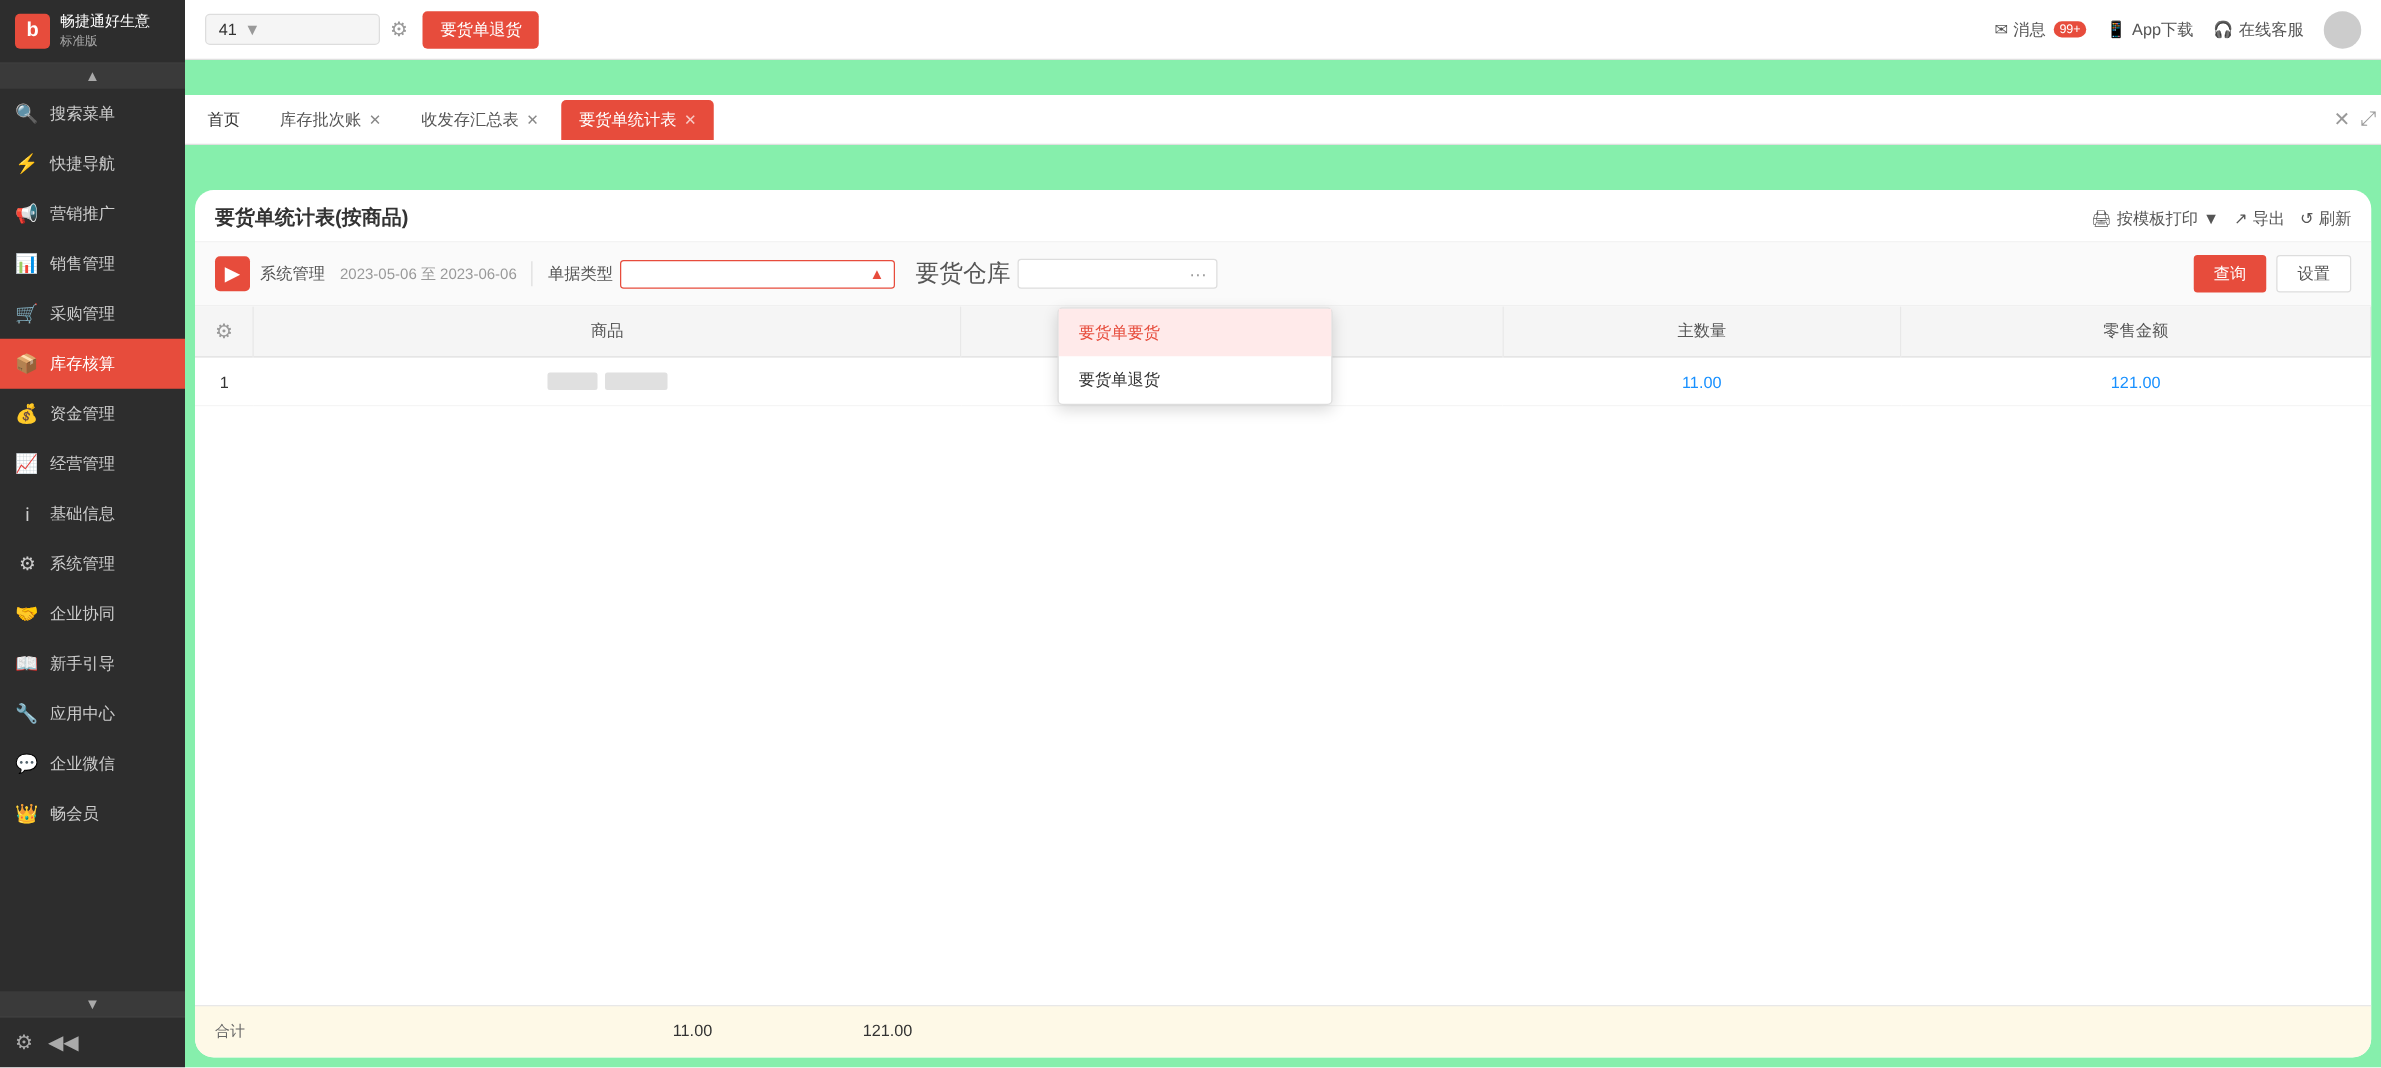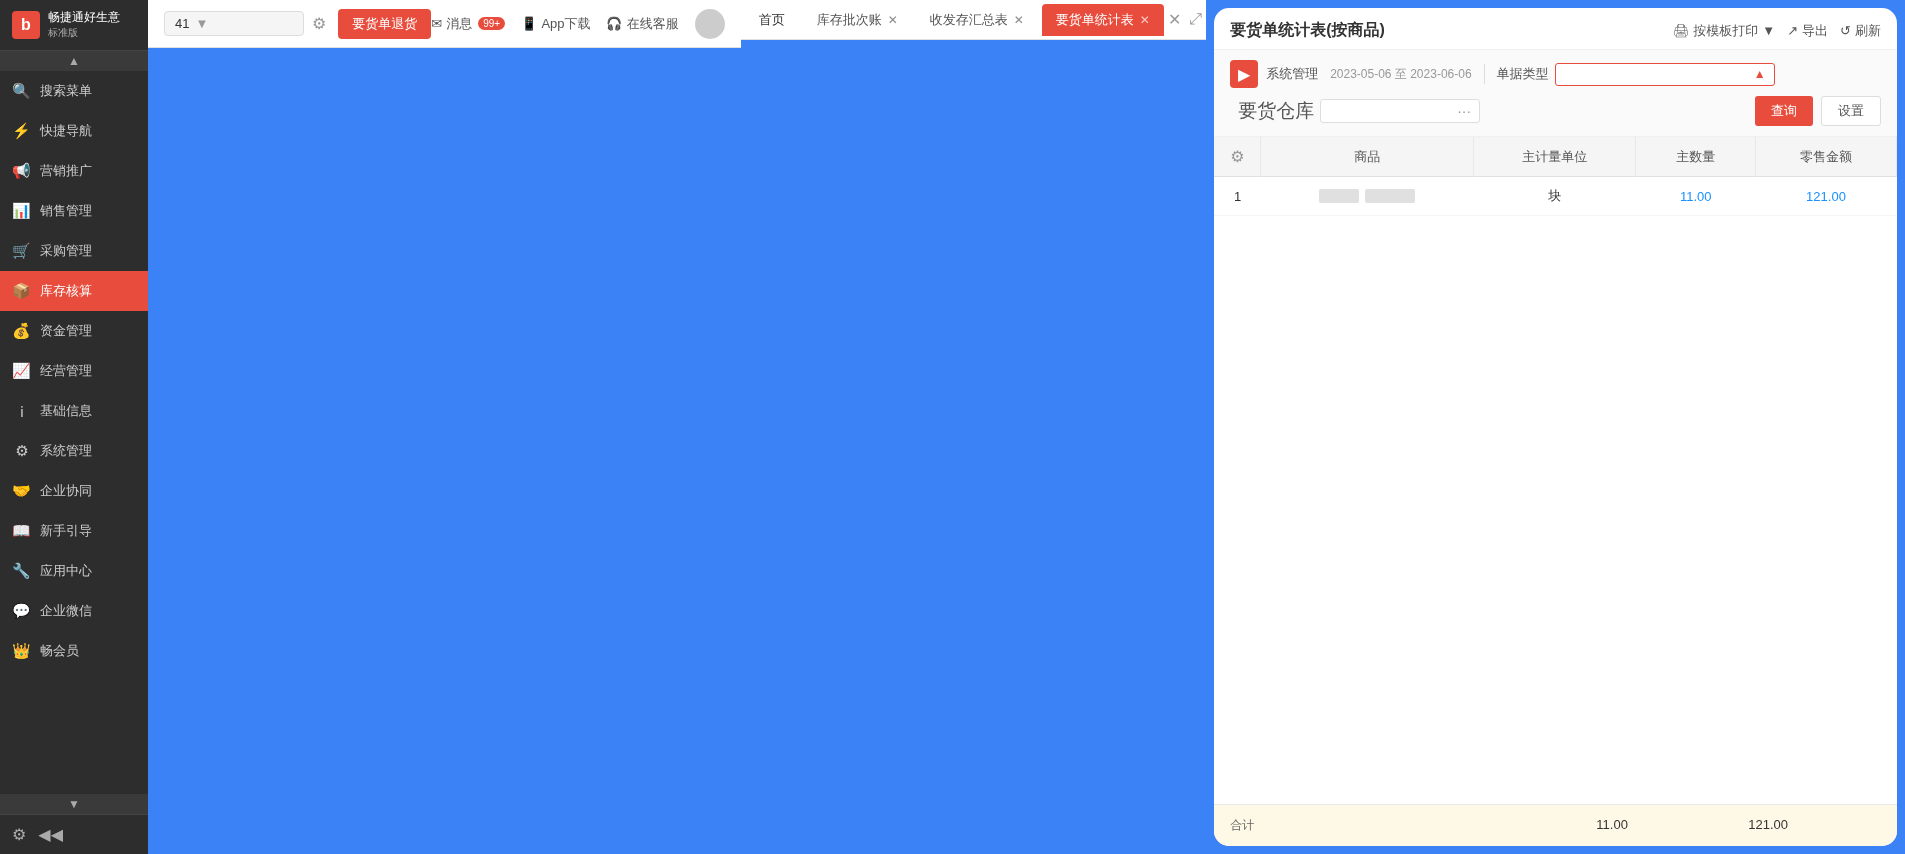--- a/index.html
+++ b/index.html
@@ -79,23 +79,24 @@
       color: #aaa;
       cursor: pointer;
       height: 20px;
       font-size: 12px;
     }
 
     
     .main-area {
       flex: 1;
       display: flex;
-      flex-direction: row;
-      background: #3b82f6;
+      flex-direction: column;
+      background: #86efac;
       overflow: hidden;
+      gap: 28px;
     }
 
     
     .top-header {
       background: white;
       display: flex;
       align-items: center;
       padding: 0 16px;
       height: 48px;
       border-bottom: 1px solid #e0e0e0;
@@ -580,20 +581,24 @@
         <span class="warehouse-label">要货仓库</span>
         <div class="warehouse-input">
           <span>&nbsp;&nbsp;&nbsp;&nbsp;&nbsp;&nbsp;&nbsp;&nbsp;&nbsp;</span>
           <span class="warehouse-more">···</span>
         </div>
       </div>
 
       <button class="query-btn">查询</button>
       <button class="set-btn">设置</button>
 
+      <div class="dropdown-menu">
+        <div class="dropdown-item selected">要货单要货</div>
+        <div class="dropdown-item">要货单退货</div>
+      </div>
     </div>
 
     <div class="table-container">
       <table class="data-table">
         <thead>
           <tr>
             <th>
               <span class="settings-col">⚙</span>
             </th>
             <th>商品</th>

